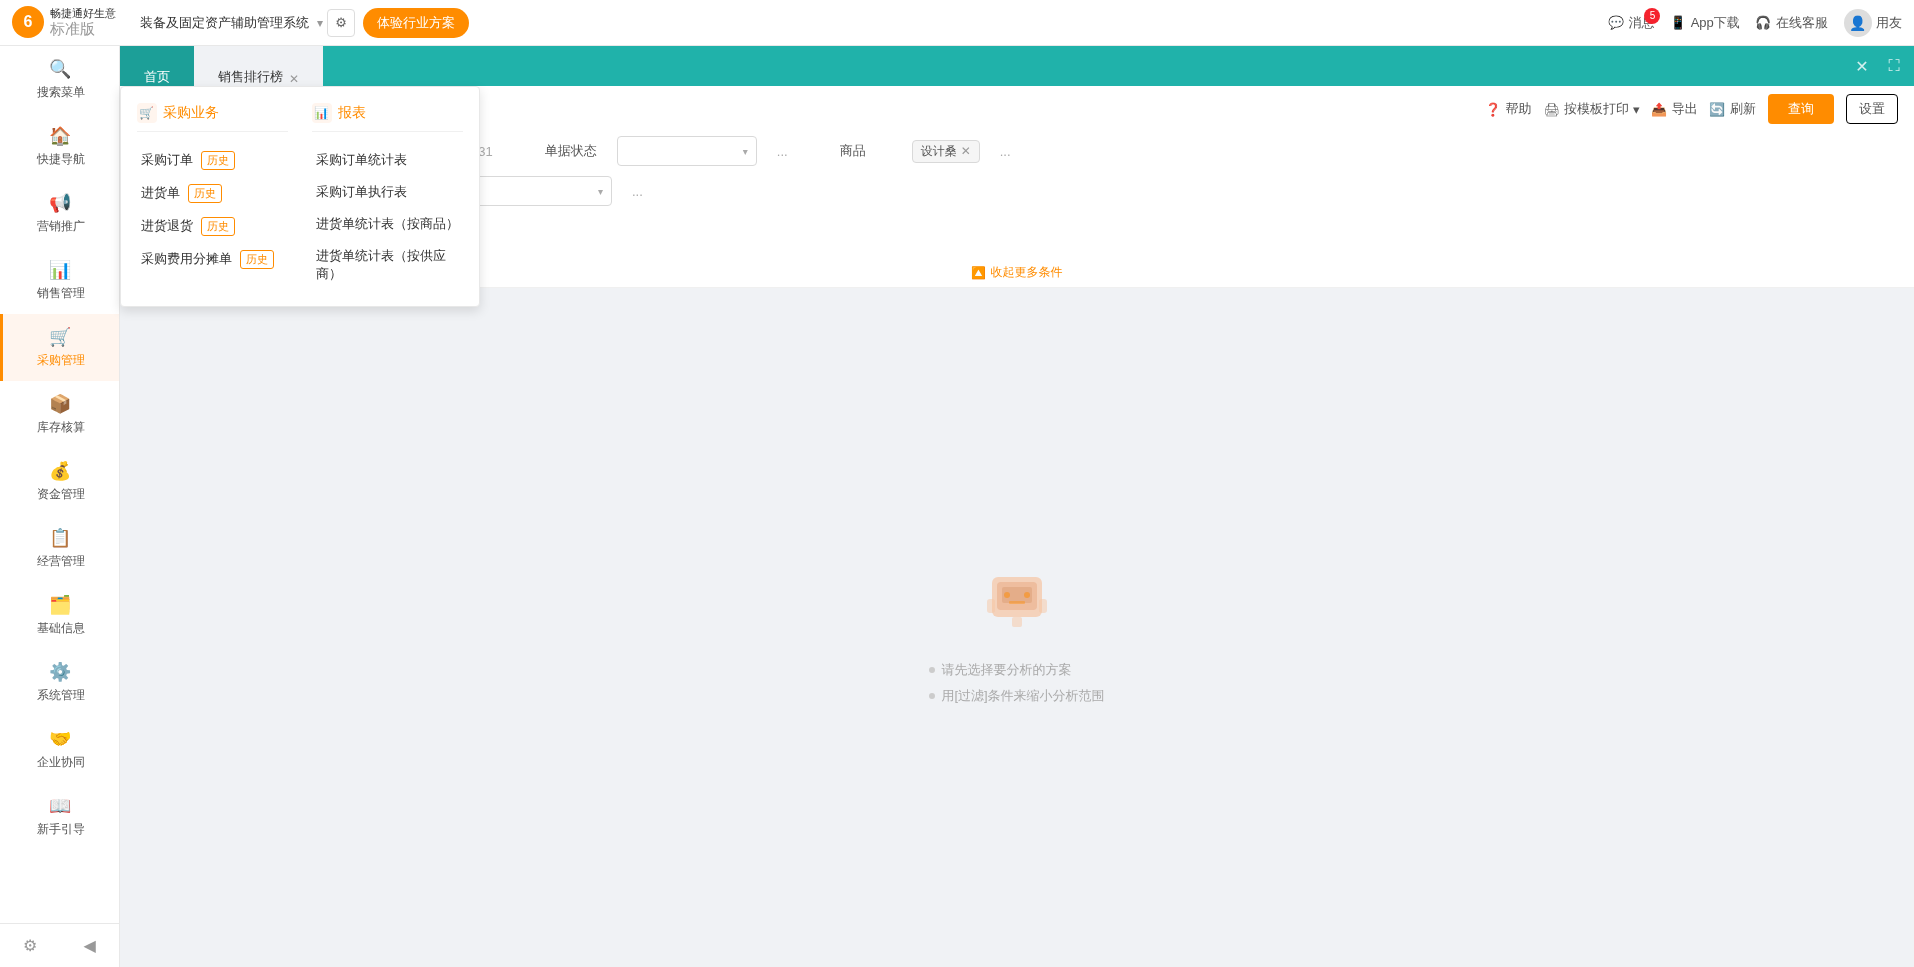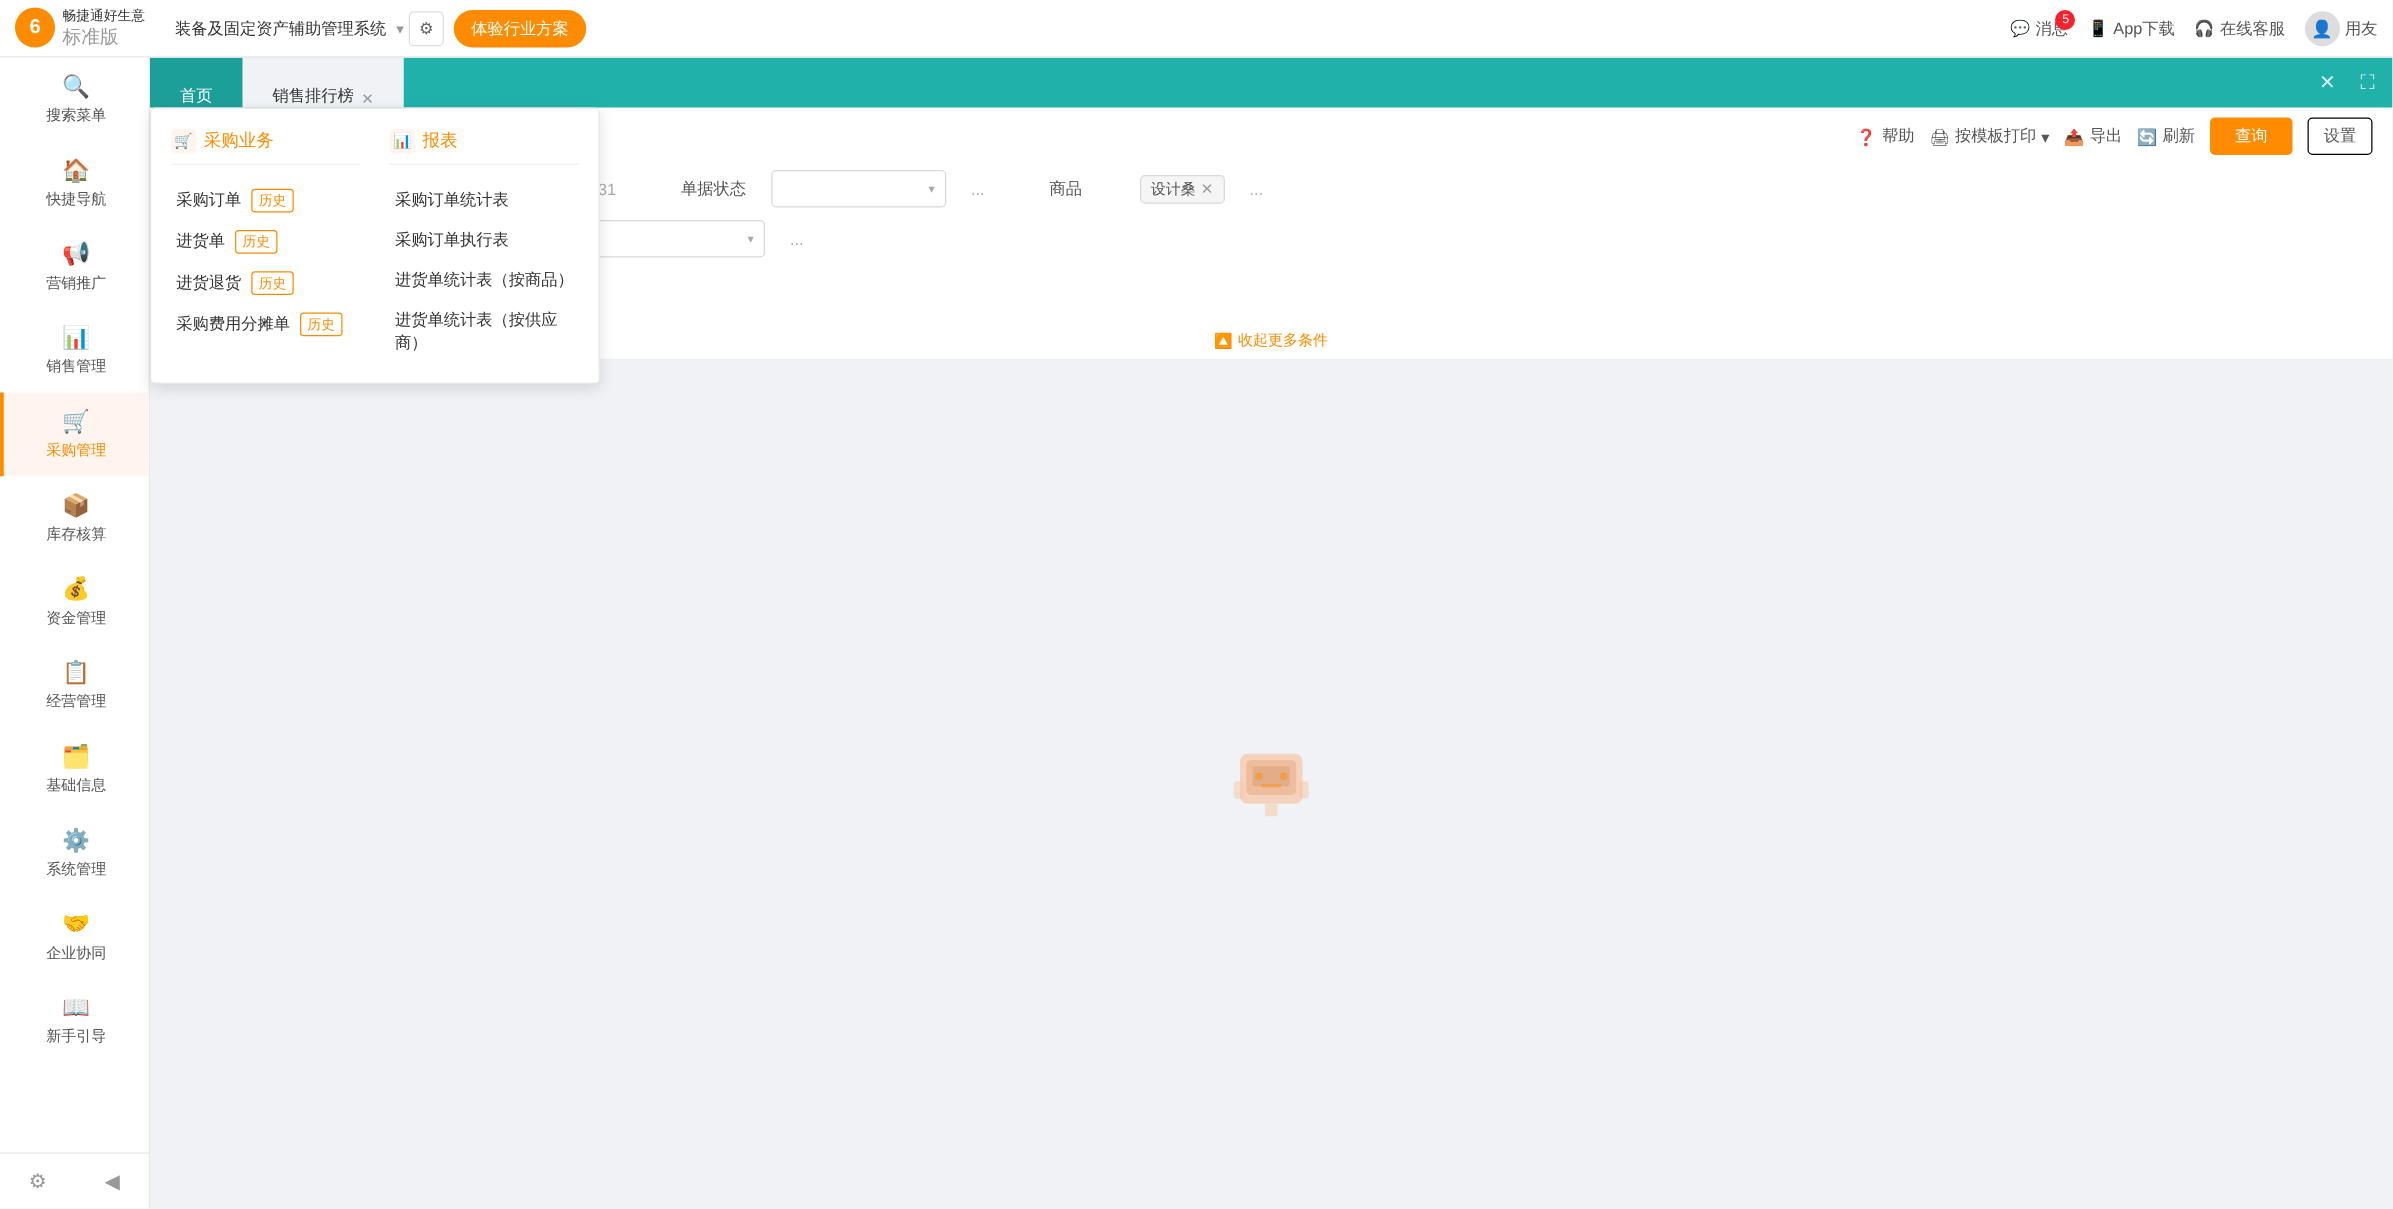--- a/index.html
+++ b/index.html
@@ -699,16 +699,20 @@
         <rect x="25" y="30" width="50" height="40" rx="6" fill="#f5c5a3" opacity="0.7"></rect>
         <rect x="30" y="35" width="40" height="28" rx="4" fill="#e8a882" opacity="0.5"></rect>
         <rect x="35" y="40" width="30" height="16" rx="2" fill="#d4956a" opacity="0.4"></rect>
         <circle cx="40" cy="48" r="3" fill="#ff8c00" opacity="0.5"></circle>
         <circle cx="60" cy="48" r="3" fill="#ff8c00" opacity="0.5"></circle>
         <rect x="42" y="54" width="16" height="3" rx="1" fill="#ff8c00" opacity="0.4"></rect>
         <rect x="45" y="70" width="10" height="10" rx="2" fill="#f5c5a3" opacity="0.5"></rect>
         <rect x="20" y="52" width="8" height="14" rx="3" fill="#f5c5a3" opacity="0.5"></rect>
         <rect x="72" y="52" width="8" height="14" rx="3" fill="#f5c5a3" opacity="0.5"></rect>
       </svg>
+      <div class="empty-state-text">
+        <div><span class="dot"></span><span>请先选择要分析的方案</span></div>
+        <div><span class="dot"></span><span>用[过滤]条件来缩小分析范围</span></div>
+      </div>
     </div>
 
   </div>
 </div>
 
 </body></html>

